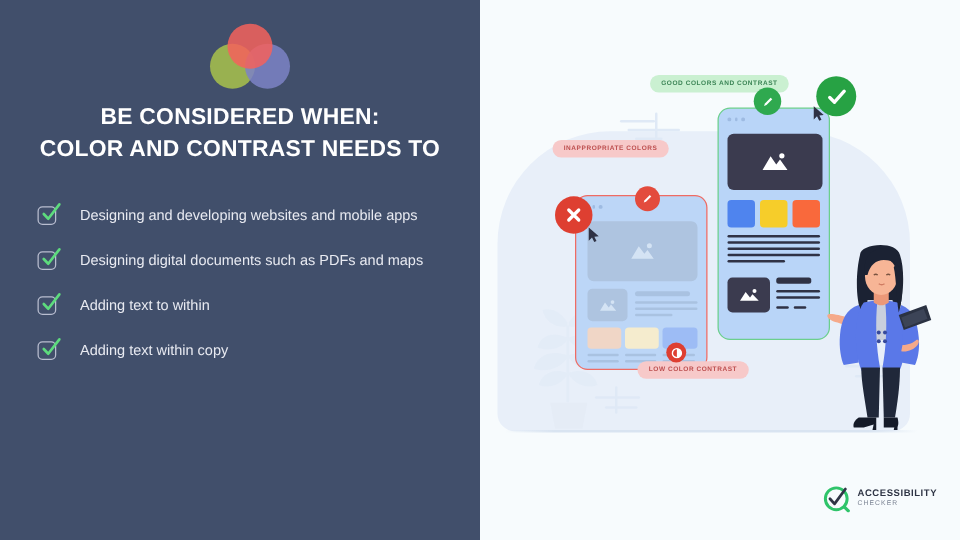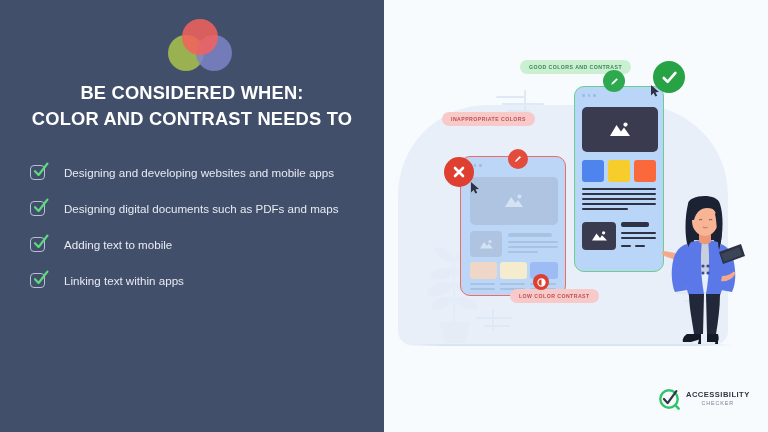--- a/index.html
+++ b/index.html
@@ -104,21 +104,21 @@
   .badge-x-bad{left:60px;top:157px;width:30px;height:30px;background:#de3f31;}
   .badge-low{left:149px;top:274px;width:16px;height:16px;background:#de3f31;}
 
   .cursor{position:absolute;}
 
   
   .woman{position:absolute;left:277px;top:194px;width:86px;height:152px;}
 
   
   .brand{
-    position:absolute;left:274px;top:388px;display:flex;align-items:center;gap:6px;text-align:center;
+    position:absolute;left:274px;top:388px;display:flex;align-items:center;gap:6px;
   }
   .brand-text{line-height:1;}
   .brand-top{font-size:7.6px;font-weight:bold;color:#2f3545;letter-spacing:.45px;}
   .brand-sub{font-size:5.4px;color:#7c8494;letter-spacing:.9px;margin-top:2.5px;}
 </style>
 </head>
 <body>
 
 <div class="slide">
 
@@ -154,30 +154,30 @@
         </span>
         <span class="li-text">Designing digital documents such as PDFs and maps</span>
       </div>
       <div class="list-item">
         <span class="check-box">
           <span class="bx"></span>
           <svg width="18" height="18" viewBox="0 0 18 18">
               <path d="M3 9.2 L6.6 13 L15.5 1.5" fill="none" stroke="#5ddb7d" stroke-width="2.1" stroke-linecap="round" stroke-linejoin="round"></path>
             </svg>
         </span>
-        <span class="li-text">Adding text to mobile</span>
+        <span class="li-text">Adding text to within</span>
       </div>
       <div class="list-item">
         <span class="check-box">
           <span class="bx"></span>
           <svg width="18" height="18" viewBox="0 0 18 18">
               <path d="M3 9.2 L6.6 13 L15.5 1.5" fill="none" stroke="#5ddb7d" stroke-width="2.1" stroke-linecap="round" stroke-linejoin="round"></path>
             </svg>
         </span>
-        <span class="li-text">Linking text within apps</span>
+        <span class="li-text">Adding text within copy</span>
       </div>
     </div>
   </div>
 
   <div class="right-panel">
 
     <div class="bg-blob"></div>
     <div class="ground"></div>
 
     <svg class="plant" viewBox="0 0 96 105">

